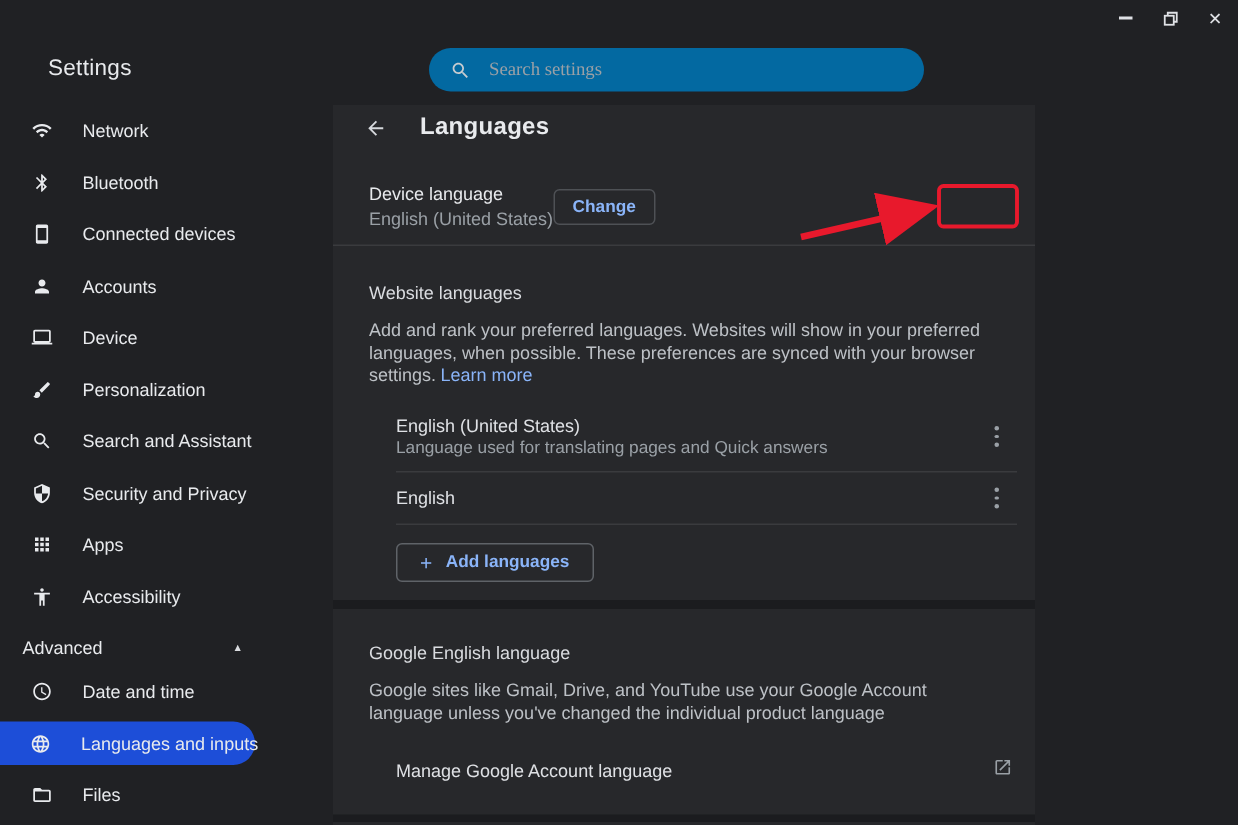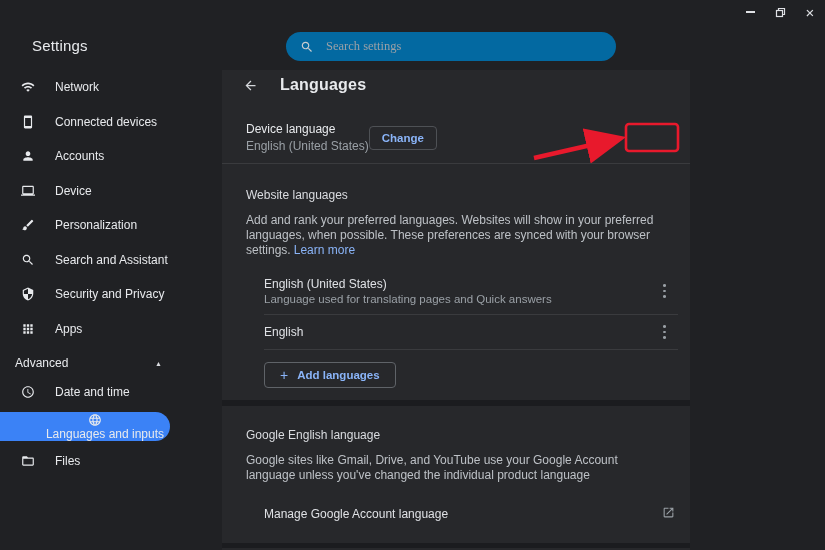--- a/index.html
+++ b/index.html
@@ -30,21 +30,21 @@
     font-family:inherit; font-size:12.5px; color:#e8eaed; margin-left:12px;
   }
   .search-input::placeholder { color:#9aa0a6; }
 
   
   .sidebar { position:absolute; left:0; top:70px; width:222px; bottom:0; }
   .nav-item {
     height:34.5px; display:flex; align-items:center; padding-left:20px;
     cursor:pointer; width:170px; border-radius:0 17px 17px 0;
   }
-  .nav-item.selected { background:#3b82f6; height:29px; margin:2.75px 0;flex-direction:column; }
+  .nav-item.selected { background:#1d4ed8; height:29px; margin:2.75px 0; }
   .nav-icon { width:15px; height:15px; display:flex; align-items:center; justify-content:center; }
   .nav-icon svg { width:14px; height:14px; fill:#e8eaed; }
   .nav-label { margin-left:20px; font-size:12px; color:#e8eaed; white-space:nowrap; }
   .adv-row { height:24px; display:flex; align-items:center; padding:0 60px 0 15px; margin-top:5px; justify-content:space-between; cursor:pointer; }
   .adv-label { font-size:12px; color:#e8eaed; }
   .caret { font-size:7px; color:#dadce0; }
 
   
   .content { position:absolute; left:222px; top:70px; width:468px; bottom:0; background:#1b1c1f; }
   .card { background:#27282b; }
@@ -130,20 +130,28 @@
     <span class="nav-icon">
         <svg viewBox="0 0 24 24">
           <path d="M1 9l2 2c4.97-4.97 13.03-4.97 18 0l2-2C16.93 2.93 7.08 2.93 1 9zm8 8l3 3 3-3c-1.65-1.66-4.34-1.66-6 0zm-4-4l2 2c2.76-2.76 7.24-2.76 10 0l2-2C15.14 9.14 8.87 9.14 5 13z"></path>
         </svg>
       </span>
     <span class="nav-label">Network</span>
   </div>
   <div class="nav-item">
     <span class="nav-icon">
         <svg viewBox="0 0 24 24">
+          <path d="M17.71 7.71L12 2h-1v7.59L6.41 5 5 6.41 10.59 12 5 17.59 6.41 19 11 14.41V22h1l5.71-5.71-4.3-4.29 4.3-4.29zM13 5.83l1.88 1.88L13 9.59V5.83zm1.88 10.46L13 18.17v-3.76l1.88 1.88z"></path>
+        </svg>
+      </span>
+    <span class="nav-label">Bluetooth</span>
+  </div>
+  <div class="nav-item">
+    <span class="nav-icon">
+        <svg viewBox="0 0 24 24">
           <path d="M17 1.01L7 1c-1.1 0-2 .9-2 2v18c0 1.1.9 2 2 2h10c1.1 0 2-.9 2-2V3c0-1.1-.9-1.99-2-1.99zM17 19H7V5h10v14z"></path>
         </svg>
       </span>
     <span class="nav-label">Connected devices</span>
   </div>
   <div class="nav-item">
     <span class="nav-icon">
         <svg viewBox="0 0 24 24">
           <path d="M12 12c2.21 0 4-1.79 4-4s-1.79-4-4-4-4 1.79-4 4 1.79 4 4 4zm0 2c-2.67 0-8 1.34-8 4v2h16v-2c0-2.66-5.33-4-8-4z"></path>
         </svg>
@@ -182,20 +190,28 @@
       </span>
     <span class="nav-label">Security and Privacy</span>
   </div>
   <div class="nav-item">
     <span class="nav-icon">
         <svg viewBox="0 0 24 24">
           <path d="M4 8h4V4H4v4zm6 0h4V4h-4v4zm6-4v4h4V4h-4zM4 14h4v-4H4v4zm6 0h4v-4h-4v4zm6 0h4v-4h-4v4zM4 20h4v-4H4v4zm6 0h4v-4h-4v4zm6 0h4v-4h-4v4z"></path>
         </svg>
       </span>
     <span class="nav-label">Apps</span>
+  </div>
+  <div class="nav-item">
+    <span class="nav-icon">
+        <svg viewBox="0 0 24 24">
+          <path d="M12 2c1.1 0 2 .9 2 2s-.9 2-2 2-2-.9-2-2 .9-2 2-2zm9 7h-6v13h-2v-6h-2v6H9V9H3V7h18v2z"></path>
+        </svg>
+      </span>
+    <span class="nav-label">Accessibility</span>
   </div>
 
   <div class="adv-row">
     <span class="adv-label">Advanced</span>
     <span class="caret">▲</span>
   </div>
 
   <div class="nav-item">
     <span class="nav-icon">
         <svg viewBox="0 0 24 24">

